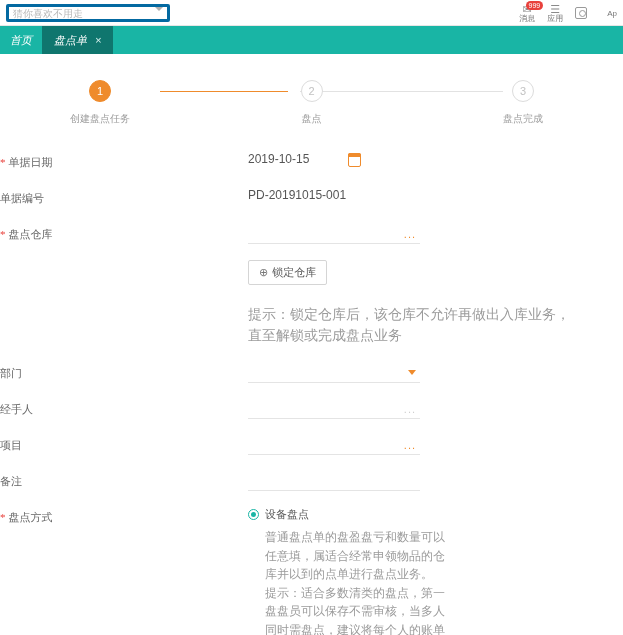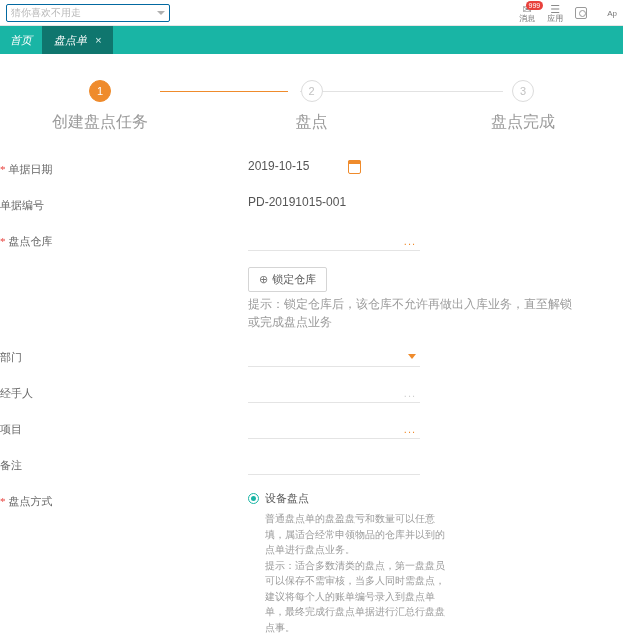--- a/index.html
+++ b/index.html
@@ -20,24 +20,23 @@
     background: #ffffff;
     border-bottom: 1px solid #e6e6e6;
     display: flex;
     align-items: center;
     padding: 0 6px;
     position: relative;
   }
   .search-box {
     width: 164px;
     height: 18px;
-    border: 1px solid #0369a1;
+    border: 3px solid #0369a1;
     border-radius: 2px;
     display: flex;
-    align-items: center;
     padding: 0 4px;
     font-size: 10px;
     color: #b8b8b8;
     background: #fff;
   }
   .search-box .txt { flex: 1; overflow: hidden; white-space: nowrap; }
   .search-box .caret {
     width: 0; height: 0;
     border-left: 4px solid transparent;
     border-right: 4px solid transparent;
@@ -153,21 +152,21 @@
     color: #c2c2c2;
     border: 1px solid #dcdcdc;
   }
   .step.active .circle {
     background: #ef8b2c;
     color: #ffffff;
     border-color: #ef8b2c;
   }
   .step .label {
     margin-top: 10px;
-    font-size: 16px;
+    font-size: 10px;
     color: #9b9b9b;
   }
   .step.active .label { color: #9b9b9b; }
   .line {
     position: absolute;
     top: 37px;
     height: 1px;
     z-index: 1;
   }
   .line.l1 { left: 160px; right: 335px; background: #ef8b2c; }
@@ -240,23 +239,24 @@
     background: #fff;
     border-radius: 2px;
     font-size: 11px;
     color: #555;
     padding: 4px 10px;
     cursor: pointer;
   }
   .btn-outline .plus { font-size: 11px; color: #777; }
   .hint {
     color: #9b9b9b;
-    font-size: 12px;
-    margin-top: 3px;
+    font-size: 14px;
+    margin-top: 20px;
     line-height: 1.5;
+    font-family: Liberation Mono, monospace;
   }
 
   
   .radio-row .fld { padding-right: 170px; }
   .radio-line {
     display: flex;
     align-items: center;
     gap: 6px;
     font-size: 11px;
     color: #555;
@@ -274,25 +274,24 @@
   .radio.on:after {
     content: "";
     position: absolute;
     left: 2px; top: 2px;
     width: 5px; height: 5px;
     border-radius: 50%;
     background: #19b5a5;
   }
   .desc {
     color: #9b9b9b;
-    font-size: 10px;
+    font-size: 12px;
     line-height: 1.55;
     max-width: 190px;
     margin-left: 17px;
-    font-family: Liberation Mono, monospace;
   }
   .block-gap { height: 14px; }
 </style>
 </head>
 <body>
 
 <div class="topbar">
   <div class="search-box">
     <span class="txt">猜你喜欢不用走</span>
     <span class="caret"></span>

